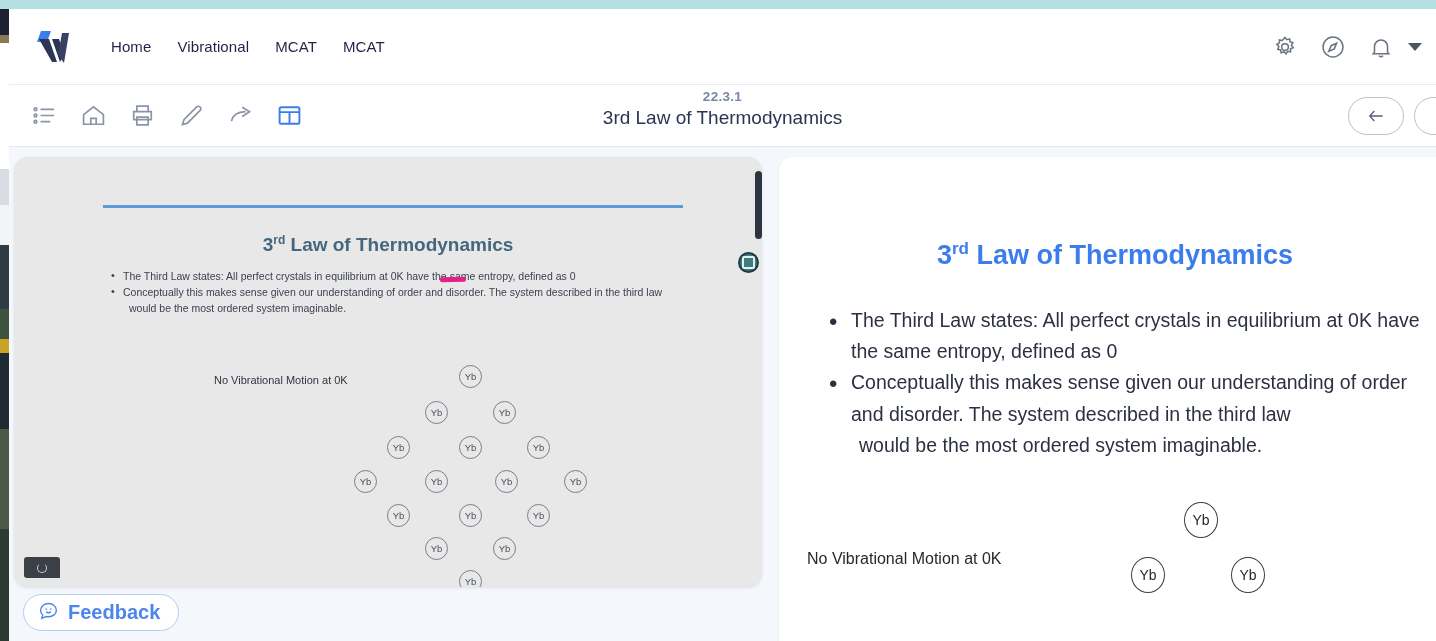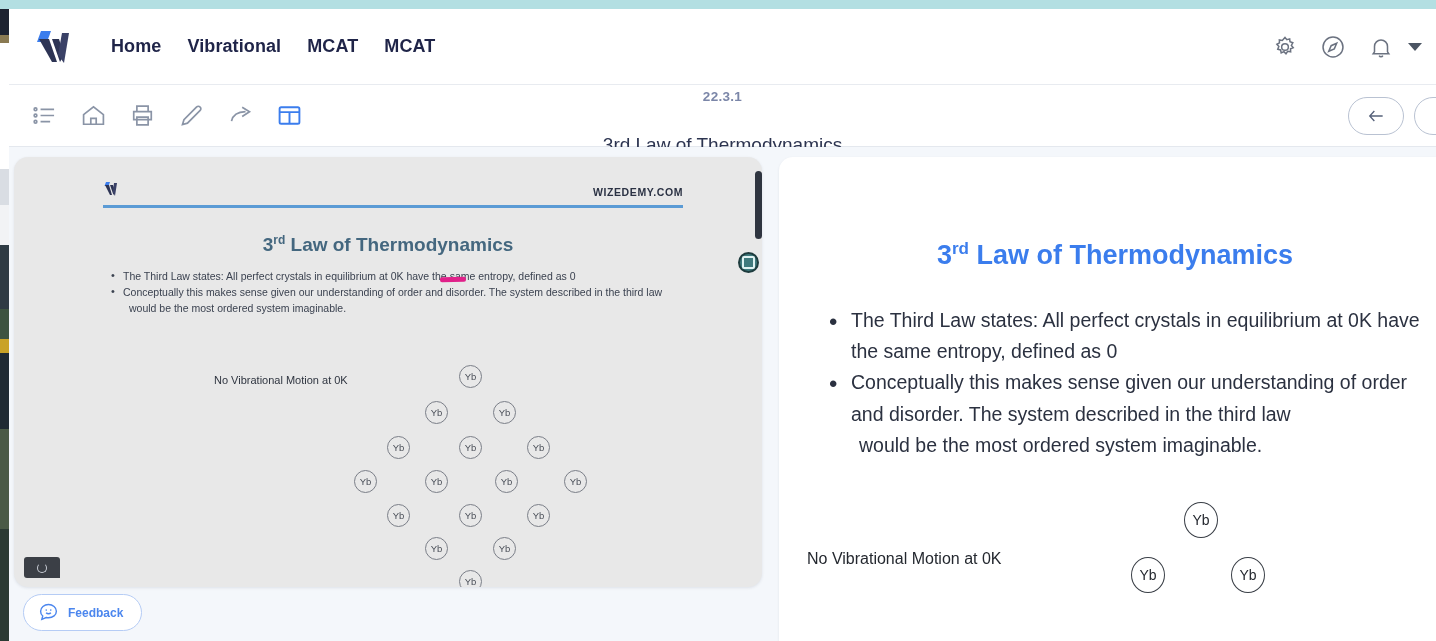--- a/index.html
+++ b/index.html
@@ -35,21 +35,21 @@
   
   .header {
     position: absolute; left: 9px; top: 9px; width: 1427px; height: 76px;
     background: #ffffff;
     border-bottom: 1px solid #e8ebf0;
     display: flex; align-items: center;
   }
   .logo { margin-left: 22px; width: 56px; height: 44px; position: relative; }
   .nav-links { display: flex; align-items: center; gap: 26px; margin-left: 24px; }
   .nav-link {
-    font-size: 18px; font-weight: bold; color: #1f2448;
+    font-size: 15px; font-weight: normal; color: #1f2448;
     letter-spacing: .1px; cursor: pointer; white-space: nowrap;
   }
   .header-right {
     margin-left: auto; margin-right: 14px;
     display: flex; align-items: center; gap: 22px;
   }
   .hicon { width: 26px; height: 26px; color: #6b7280; cursor: pointer; display:block; }
   .caret-btn {
     width: 0; height: 0; border-left: 7px solid transparent;
     border-right: 7px solid transparent; border-top: 8px solid #4b5563;
@@ -60,21 +60,21 @@
   .toolbar {
     position: absolute; left: 9px; top: 85px; width: 1427px; height: 62px;
     background: #ffffff; border-bottom: 1px solid #e4e8ee;
     display: flex; align-items: center;
   }
   .tb-left { display: flex; align-items: center; gap: 22px; margin-left: 22px; }
   .tb-icon { width: 27px; height: 27px; color: #8a94a6; cursor: pointer; display:block; }
   .tb-icon.active { color: #3b7ded; }
   .tb-center {
     position: absolute; left: 0; right: 0; top: 4px;
-    display: flex; flex-direction: column; align-items: center; pointer-events: none; gap: 27px;
+    display: flex; flex-direction: column; align-items: center; pointer-events: none;
   }
   .tb-chapter {
     font-size: 13.5px; font-weight: bold; color: #7b86a8; letter-spacing: .3px;
   }
   .tb-title { font-size: 19px; color: #2c3450; margin-top: 3px; }
   .tb-right {
     margin-left: auto; display: flex; align-items: center; gap: 10px;
     margin-right: -34px; z-index: 3;
   }
   .pill-btn {
@@ -200,21 +200,21 @@
   }
 
   
   .feedback {
     position: absolute; left: 14px; top: 447px;
     height: 37px; padding: 0 18px 0 14px;
     border: 1px solid #b5ccf5; border-radius: 19px; background: #fff;
     display: flex; align-items: center; gap: 9px; cursor: pointer;
   }
   .feedback svg { width: 21px; height: 21px; color: #4b86ee; }
-  .feedback span { font-size: 12px; font-weight: bold; color: #4b86ee; }
+  .feedback span { font-size: 20px; font-weight: bold; color: #4b86ee; }
 </style>
 </head>
 <body>
 
 <div id="app">
 
   <div class="top-band"></div>
   <div class="left-sliver"></div>
 
   <div class="header">
@@ -314,31 +314,20 @@
       </div>
       <div class="pill-btn">N</div>
     </div>
   </div>
 
   <div class="workspace">
 
     <div class="slide-panel">
       <div class="slide-inner">
 
-        <div class="slide-hdr">
-          <span class="slide-logo-w">
-            <svg viewBox="0 0 26 18" width="26" height="18">
-              <path d="M3 2 L7 2 L5.5 6 L1.5 6 Z" fill="#3b7ded"></path>
-              <path d="M2 5 L6 5 L9 15 L7 15 Z" fill="#2d3454"></path>
-              <path d="M7 5 L10 5 L12 11 L10.5 15 Z" fill="#2d3454"></path>
-              <path d="M11 3 L14 3 L12 16 L9.8 12 Z" fill="#3a4167"></path>
-            </svg>
-          </span>
-          <span class="slide-brand">WIZEDEMY.COM</span>
-        </div>
 
         <div class="slide-rule"></div>
 
         <div class="slide-title">
           <span>3</span><sup>rd</sup>
           <span>Law of Thermodynamics</span>
         </div>
 
         <div class="slide-bullets">
           <ul>

